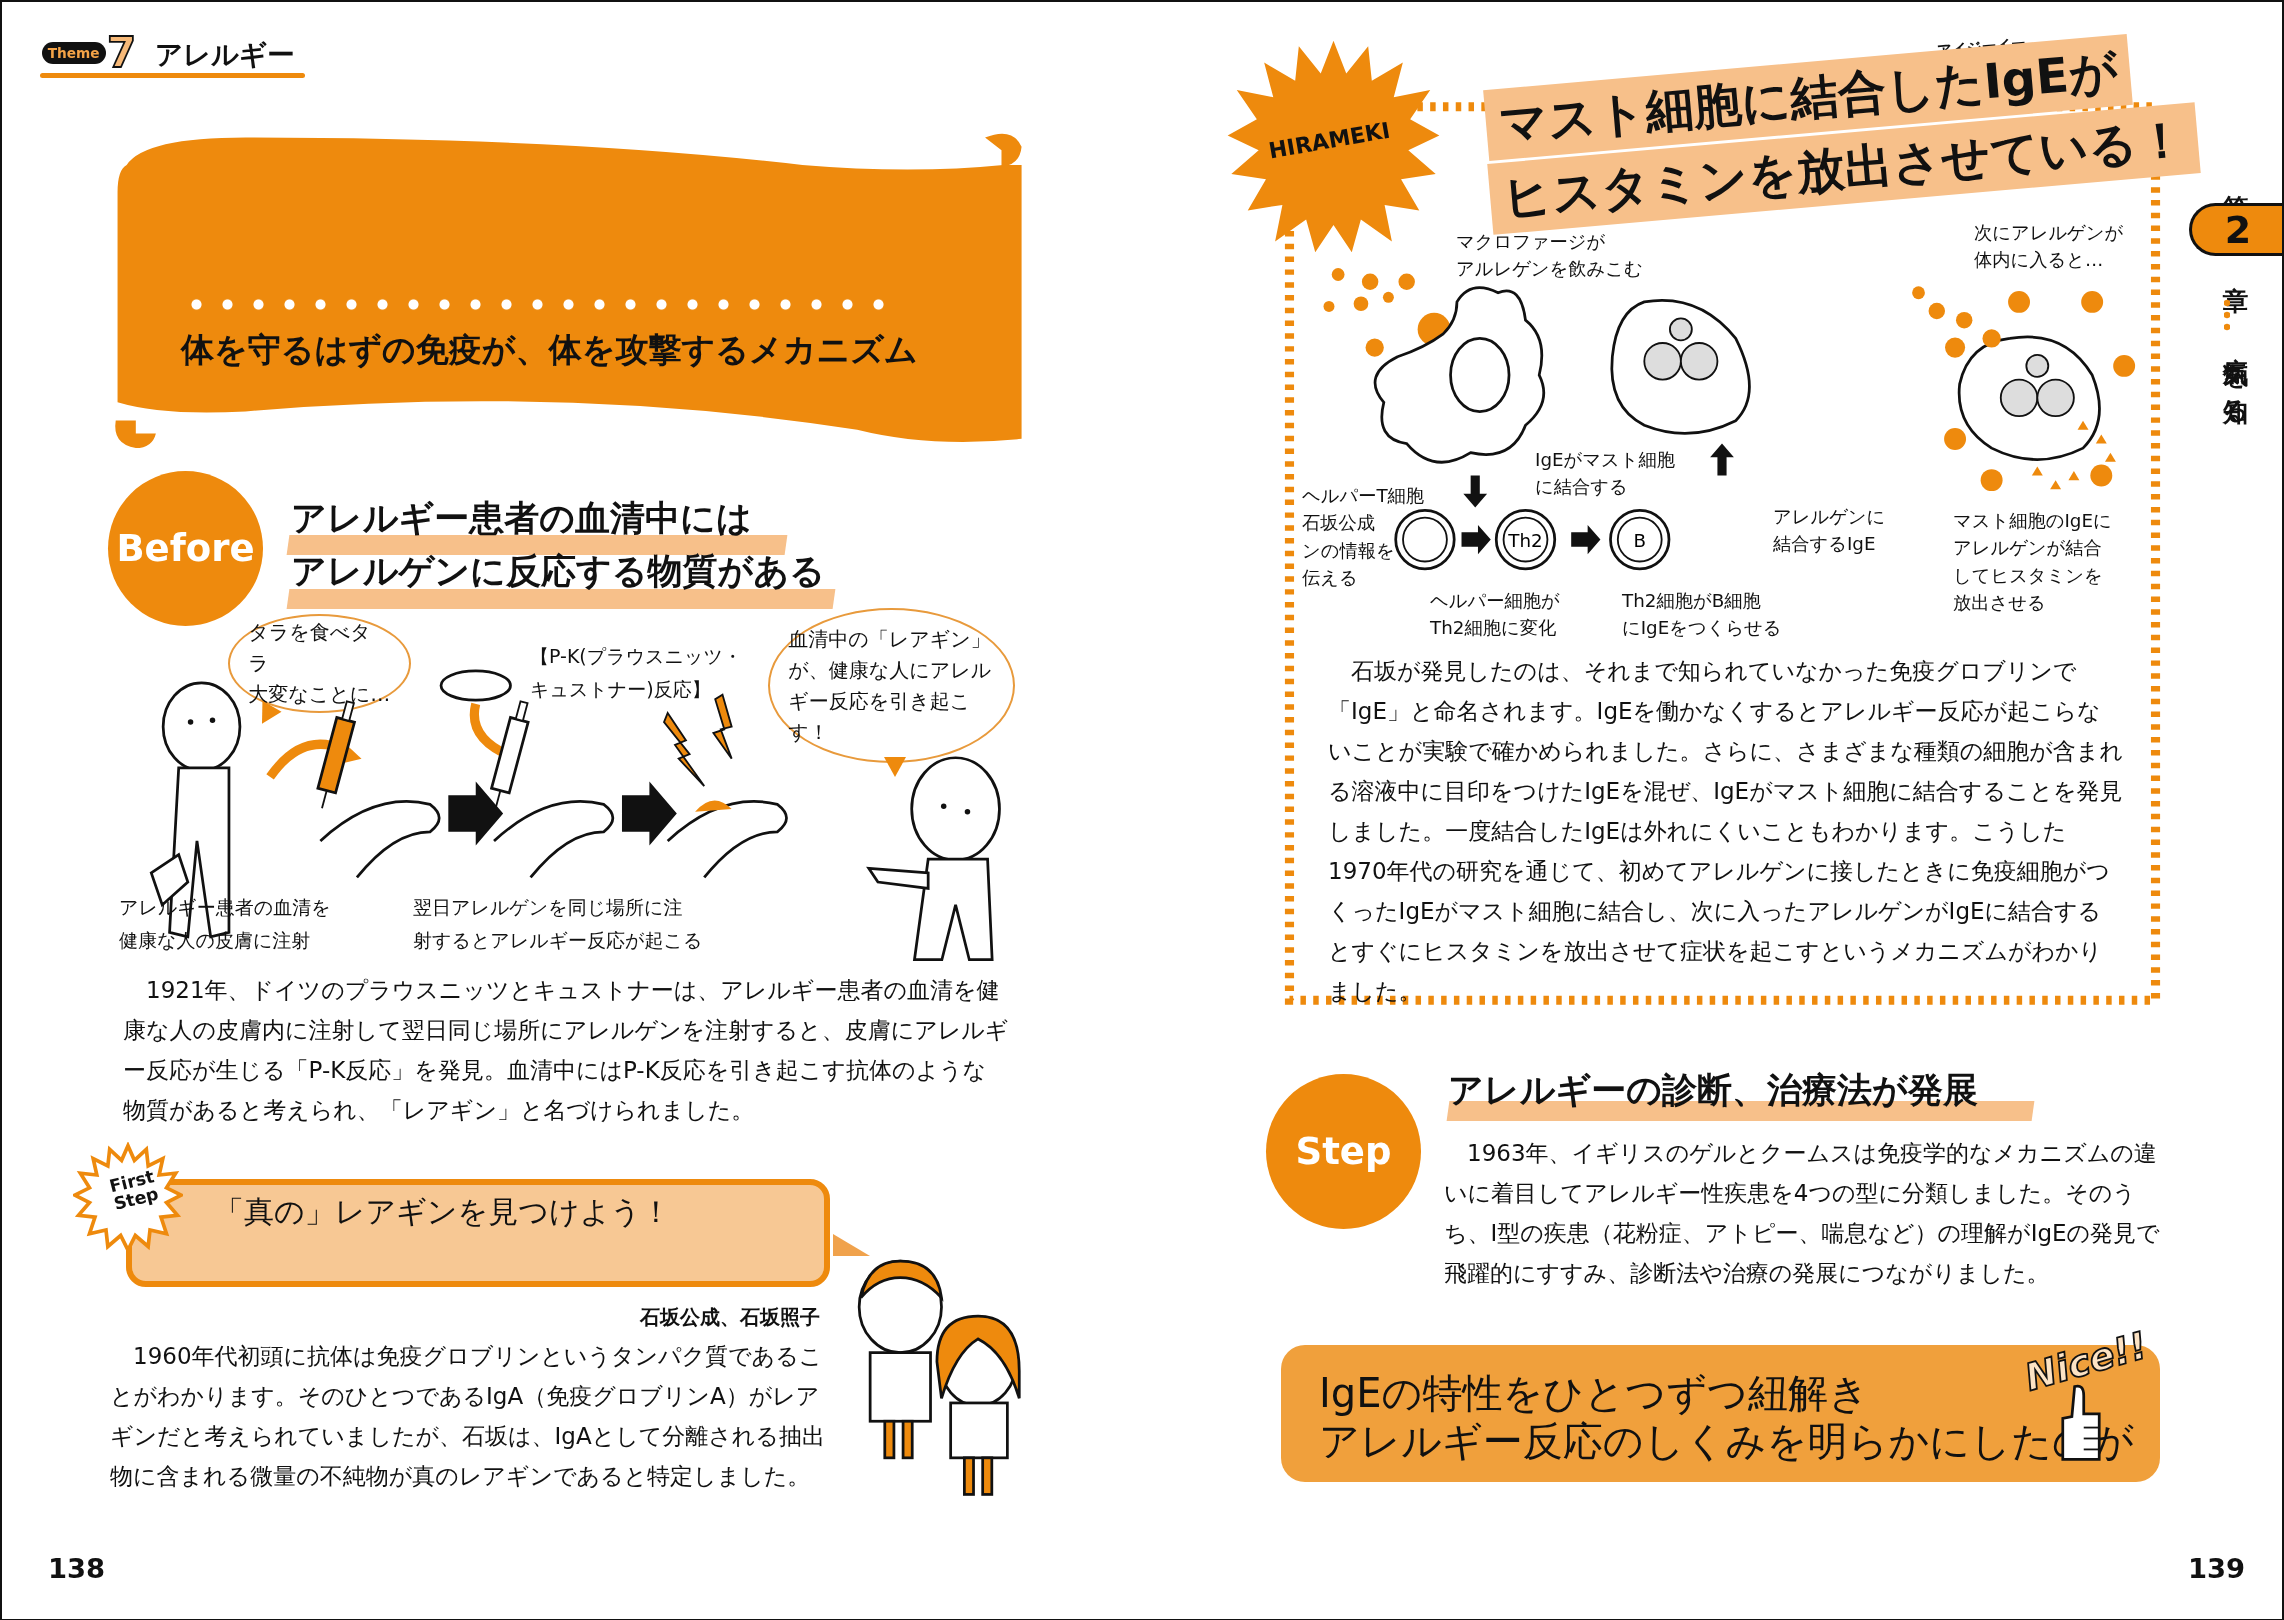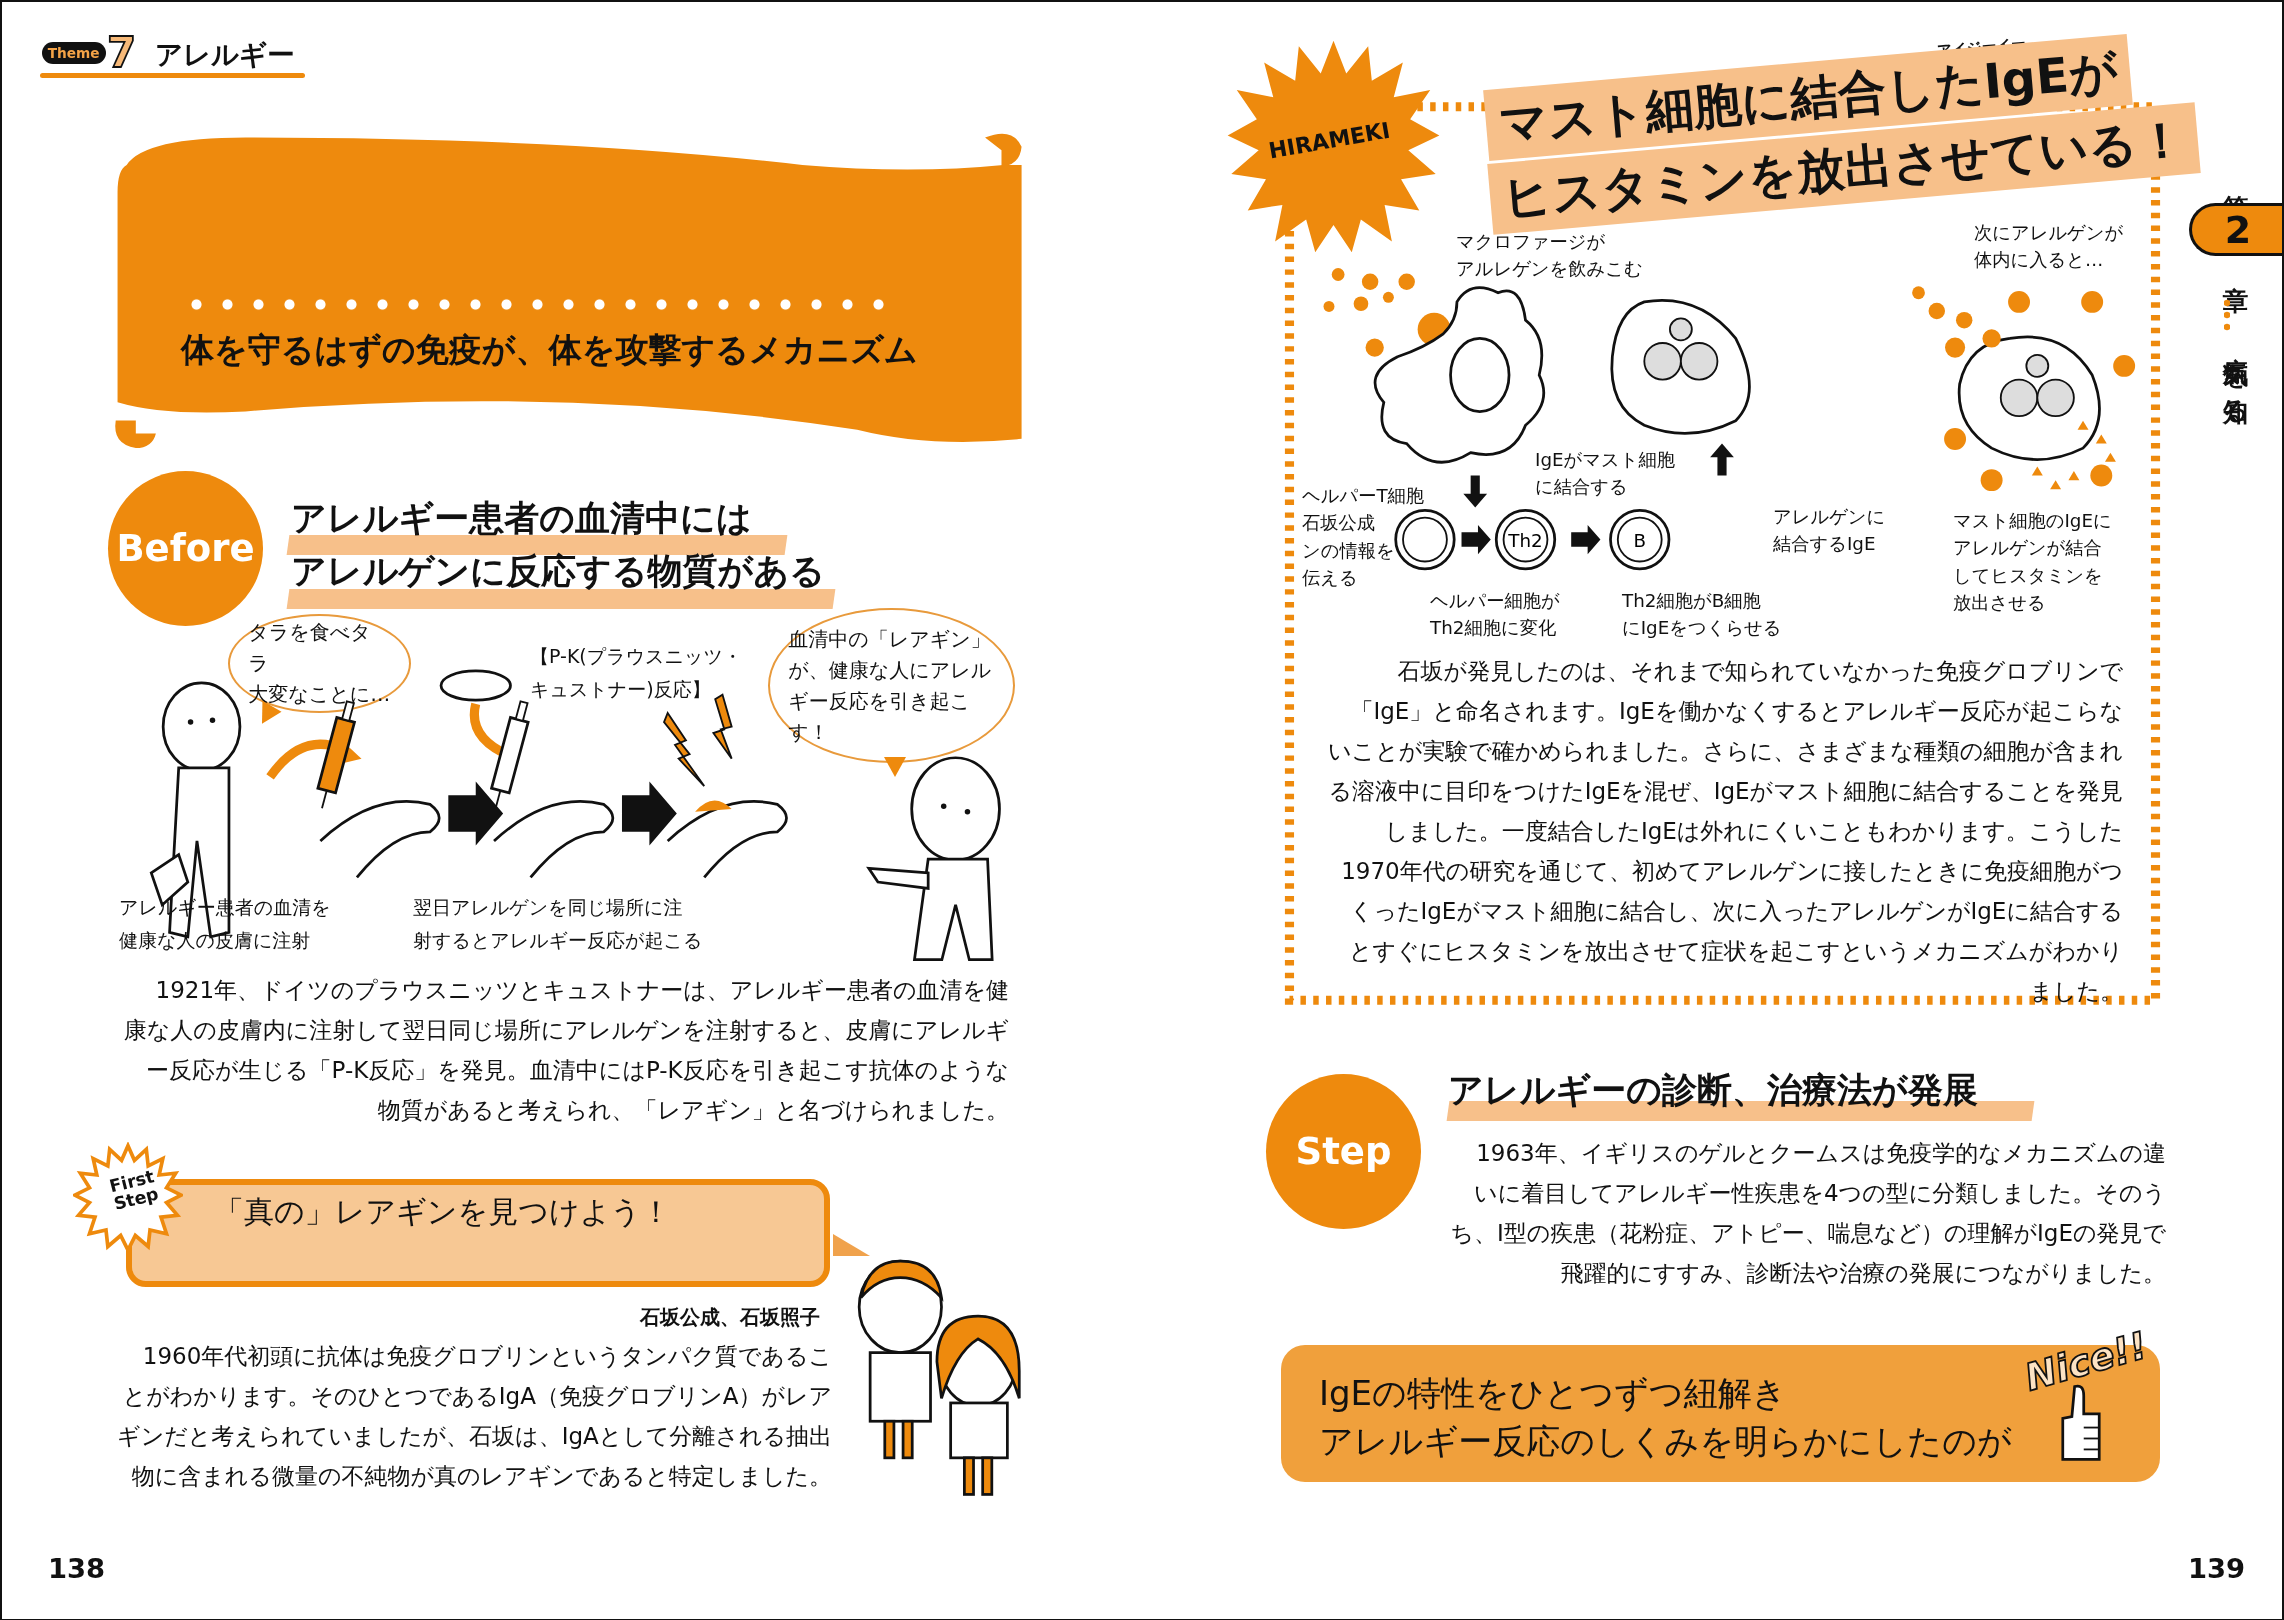--- a/index.html
+++ b/index.html
@@ -22,41 +22,41 @@
   .banner-sub { position: absolute; left: 73px; top: 227px; font-size: 33px; font-weight: bold; }
 
   .before-circle { left: 108px; top: 471px; width: 155px; height: 155px; border-radius: 50%; background: #ee8a0d; color: #fff; font-size: 37px; font-weight: bold; display: flex; align-items: center; justify-content: center; }
   .hl-line { position: absolute; font-size: 35px; font-weight: bold; white-space: nowrap; }
   .hl-bar { position: absolute; height: 20px; background: #f7c08a; transform: skewX(-8deg); }
 
   .bubble { position: absolute; border: 2.7px solid #e89a3c; border-radius: 50%; background: #fff; font-size: 20px; line-height: 31px; display: flex; align-items: center; justify-content: center; text-align: left; padding: 18.3px; }
   .bubble-tail { position: absolute; width: 0; height: 0; border-left: 11px solid transparent; border-right: 11px solid transparent; border-top: 20px solid #ee8a0d; }
   .caption { position: absolute; font-size: 19px; line-height: 33px; white-space: nowrap; }
   .body-text { position: absolute; font-size: 23px; line-height: 40px; }
-  .body-text p { text-indent: 1em; text-align: right; }
+  .body-text p { text-indent: 1em; }
 
   .first-step-box { left: 126px; top: 1179px; width: 704px; height: 108px; border: 6.4px solid #ee8a0d; border-radius: 20px; background: #f7c894; }
   .first-step-text { position: absolute; left: 82px; top: 5.5px; font-size: 30px; line-height: 42px; }
   .first-step-tail { left: 833px; top: 1234px; width: 0; height: 0; border-bottom: 22px solid #f0a24c; border-right: 37px solid transparent; }
   .starburst { position: absolute; }
   .first-step-label { position: absolute; left: 105px; top: 1172px; width: 58px; text-align: center; font-size: 17.4px; font-weight: bold; line-height: 18.3px; transform: rotate(-14deg); }
   .authors { left: 640px; top: 1304px; font-size: 20px; font-weight: bold; }
 
   .page-num { position: absolute; font-size: 27.4px; font-weight: bold; }
 
   
   .hirameki-label { position: absolute; left: 1268px; top: 128px; font-size: 22px; font-weight: bold; transform: rotate(-10deg); }
   .hira-title-box { position: absolute; background: #f7c08a; transform: rotate(-5deg); font-size: 48px; font-weight: 900; padding: 3.7px 12.8px; white-space: nowrap; }
   .ruby { position: absolute; left: 1937px; top: 38px; font-size: 14.6px; font-weight: bold; transform: rotate(-5deg); }
   .dashed-frame { left: 1284px; top: 101px; width: 877px; height: 905px; }
   .diagram-label { position: absolute; font-size: 18.3px; line-height: 27.4px; white-space: nowrap; }
 
   .after-circle { left: 1266px; top: 1074px; width: 155px; height: 155px; border-radius: 50%; background: #ee8a0d; color: #fff; font-size: 37px; font-weight: bold; display: flex; align-items: center; justify-content: center; }
   .nice-box { left: 1281px; top: 1345px; width: 879px; height: 137px; border-radius: 24px; background: #f0a03c; }
-  .nice-text { position: absolute; left: 38px; top: 24px; font-size: 34px; line-height: 48px; }
+  .nice-text { position: absolute; left: 38px; top: 24px; font-size: 40px; line-height: 48px; }
   .nice-label { position: absolute; left: 2024px; top: 1340px; font-size: 37px; font-weight: 900; font-style: italic; color: #fde3c4; -webkit-text-stroke: 1.8px #111; transform: rotate(-16deg); }
 
   .chapter-tab { position: absolute; left: 2189px; top: 203px; width: 95px; height: 53px; background: #ee8a0d; border: 3.7px solid #111; border-right: none; border-radius: 27.4px 0 0 27.4px; display: flex; align-items: center; justify-content: center; font-size: 38px; font-weight: 900; }
   .chapter-vert { position: absolute; left: 2219px; font-size: 25.6px; font-weight: 900; writing-mode: vertical-rl; letter-spacing: 3.7px; }
   .side-rule { position: absolute; left: 2282px; top: 0; width: 2.7px; height: 1621px; background: #111; }
 </style>
 </head>
 <body>
 
 <div class="page-frame"></div>

